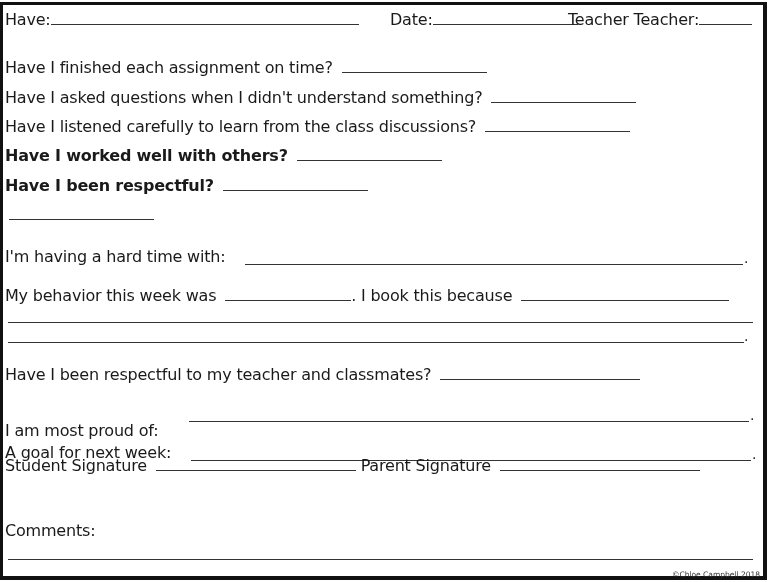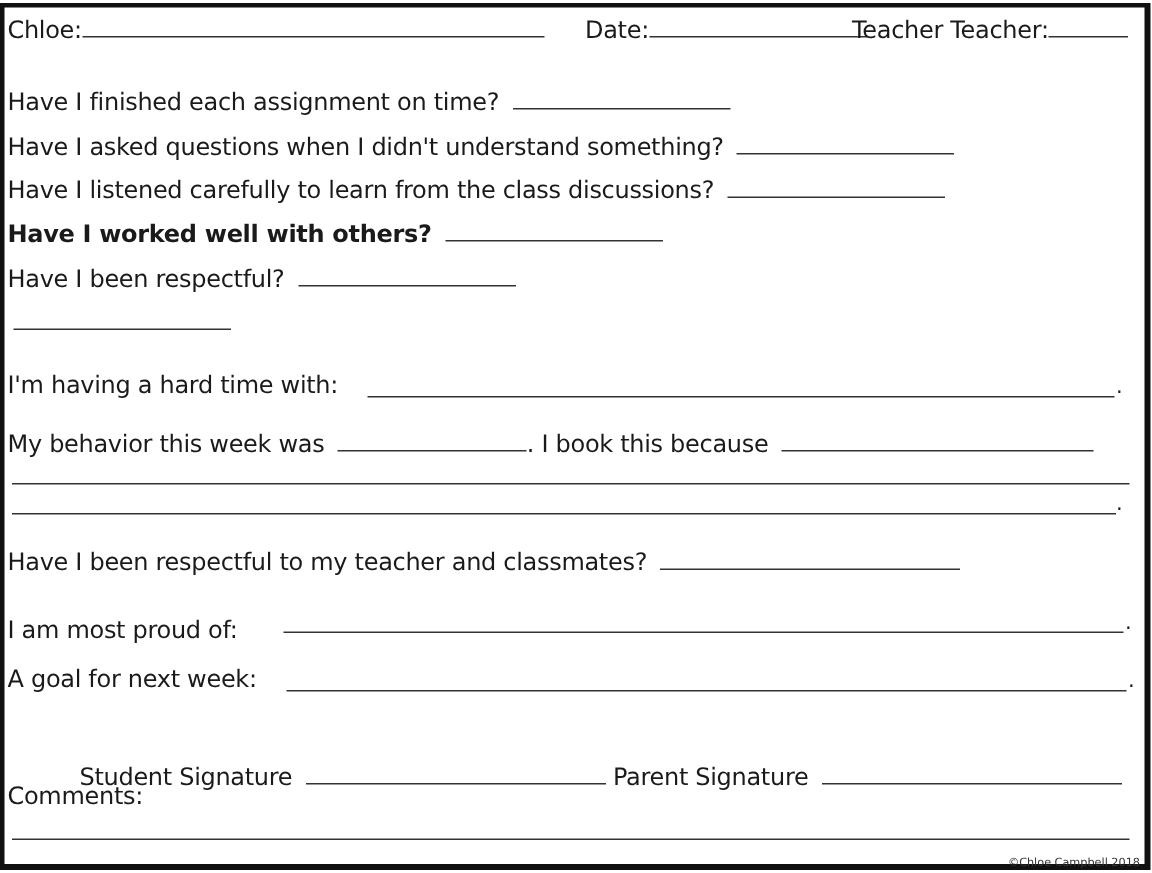--- a/index.html
+++ b/index.html
@@ -13,21 +13,21 @@
     .hline { position: absolute; border-bottom: 1.4px solid #333; height: 0; }
     .dot { position: absolute; font-size: 14px; }
     .credit { position: absolute; right: 8px; bottom: 3px; font-size: 7.5px; color: #333; }
   </style>
 </head>
 <body>
 
 <div class="sheet"></div>
 
 <div class="row" style="top:10px;">
-  <span>Chloe:</span><span class="blank" style="width:308px;"></span>
+  <span>Have:</span><span class="blank" style="width:308px;"></span>
 </div>
 <div class="row" style="top:10px; left:376px;margin-left:14px;">
   <span>Date:</span><span class="blank" style="width:145px;"></span>
 </div>
 <div class="row" style="top:10px; left:568px;">
   <span>Teacher Teacher:</span><span class="blank" style="width:53px;"></span>
 </div>
 
 <div class="row" style="top:58px;">
   <span>Have I finished each assignment on time?</span>
@@ -38,21 +38,21 @@
   <span class="blank" style="width:145px; margin-left:4px;"></span>
 </div>
 <div class="row" style="top:117px;">
   <span>Have I listened carefully to learn from the class discussions?</span>
   <span class="blank" style="width:145px; margin-left:4px;"></span>
 </div>
 <div class="row" style="top:146px;font-weight:bold;">
   <span>Have I worked well with others?</span>
   <span class="blank" style="width:145px; margin-left:4px;"></span>
 </div>
-<div class="row" style="top:176px;">
+<div class="row" style="top:176px;font-weight:bold;">
   <span>Have I been respectful?</span>
   <span class="blank" style="width:145px; margin-left:4px;"></span>
 </div>
 <div class="row" style="top:205px;">
   <span class="blank" style="width:145px; margin-left:4px;"></span>
 </div>
 
 <div class="row" style="top:247px;">
   <span>I'm having a hard time with:</span>
 </div>
@@ -66,33 +66,33 @@
 </div>
 <div class="hline" style="left:8px; width:745px; top:322px;"></div>
 <div class="hline" style="left:8px; width:736px; top:342px;"></div>
 <span class="dot" style="left:744px; top:328px;">.</span>
 
 <div class="row" style="top:365px;">
   <span>Have I been respectful to my teacher and classmates?</span>
   <span class="blank" style="width:200px; margin-left:4px;"></span>
 </div>
 
-<div class="row" style="top:410px;">
+<div class="row" style="top:421px;">
   <span>I am most proud of:</span>
 </div>
 <div class="hline" style="left:189px; width:560px; top:421px;"></div>
 <span class="dot" style="left:750px; top:407px;">.</span>
 
 <div class="row" style="top:443px;">
   <span>A goal for next week:</span>
 </div>
 <div class="hline" style="left:191px; width:560px; top:460px;"></div>
 <span class="dot" style="left:752px; top:446px;">.</span>
 
-<div class="row" style="top:508px;margin-left:48px;">
+<div class="row" style="top:456px;">
   <span>Student Signature</span>
   <span class="blank" style="width:200px; margin-left:4px;"></span>
   <span>Parent Signature</span>
   <span class="blank" style="width:200px; margin-left:4px;"></span>
 </div>
 
 <div class="row" style="top:521px;">
   <span>Comments:</span>
 </div>
 <div class="hline" style="left:8px; width:745px; top:559px;"></div>

